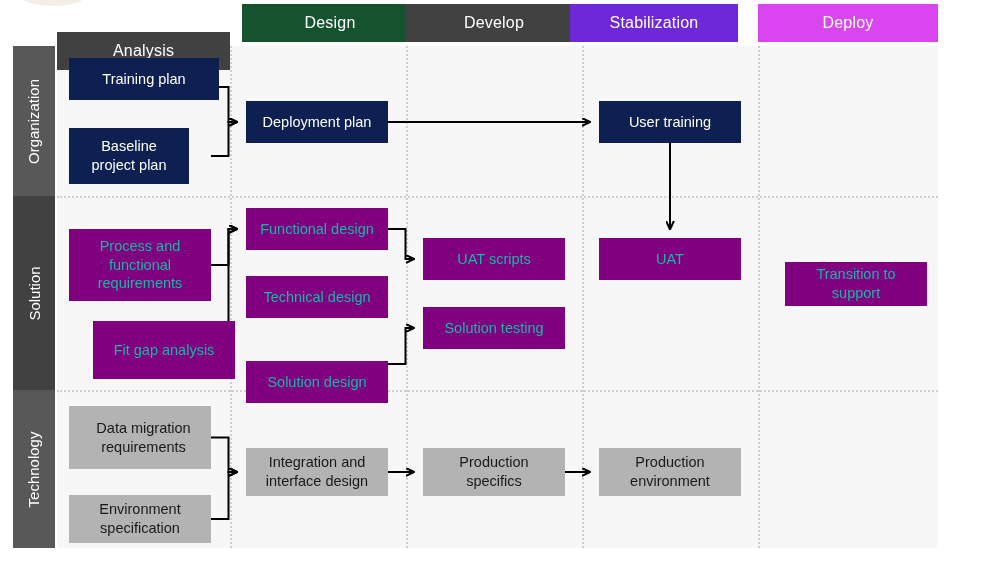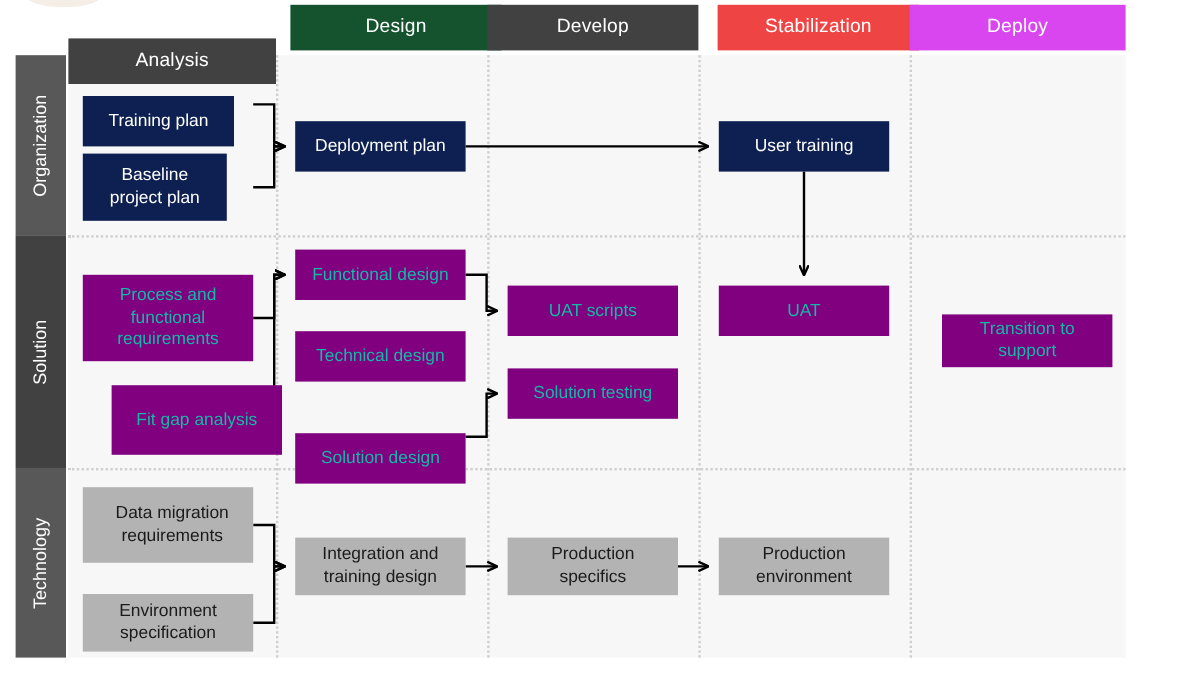--- a/index.html
+++ b/index.html
@@ -135,21 +135,21 @@
   <div id="headers">
       <div class="col-header" style="left: 57px; width: 173px; background: rgb(65, 65, 65); margin-top: 28px;">
         <span>Analysis</span>
       </div>
       <div class="col-header" style="left: 230px; width: 176px; background: #14532d; margin-left: 12px;">
         <span>Design</span>
       </div>
       <div class="col-header" style="left: 406px; width: 176px; background: rgb(65, 65, 65);">
         <span>Develop</span>
       </div>
-      <div class="col-header" style="left: 598px; width: 168px; background: #ef4444;">
+      <div class="col-header" style="left: 570px; width: 168px; background: #6d28d9;">
         <span>Stabilization</span>
       </div>
       <div class="col-header" style="left: 758px; width: 180px; background: #d946ef;">
         <span>Deploy</span>
       </div>
     </div>
 
   <div id="rowlabels">
       <div class="row-label" style="top: 46px; height: 150px; background: rgb(88, 88, 88);">
         <span>Organization</span>
@@ -176,21 +176,21 @@
       <path d="M 211 350 L 228.5 350 L 228.5 229 L 237 229" marker-end="url(#arrow)"></path>
       <path d="M 388 229 L 405.5 229 L 405.5 259 L 414 259" marker-end="url(#arrow)"></path>
       <path d="M 388 364 L 405.5 364 L 405.5 328 L 414 328" marker-end="url(#arrow)"></path>
       <path d="M 211 437.5 L 228.5 437.5 L 228.5 472 L 237 472" marker-end="url(#arrow)"></path>
       <path d="M 211 519 L 228.5 519 L 228.5 472 L 237 472" marker-end="url(#arrow)"></path>
       <path d="M 388 472 L 414 472" marker-end="url(#arrow)"></path>
       <path d="M 565 472 L 590 472" marker-end="url(#arrow)"></path>
     </svg>
 
   <div id="boxes">
-      <div class="box navy" style="left: 69px; top: 80px; width: 126px; height: 42px;"><span>Training plan</span></div>
+      <div class="box navy" style="left: 69px; top: 58px; width: 150px; height: 42px;"><span>Training plan</span></div>
       <div class="box navy" style="left: 69px; top: 128px; width: 120px; height: 56px;"><span>Baseline
 project plan</span></div>
       <div class="box navy" style="left: 246px; top: 101px; width: 142px; height: 42px;"><span>Deployment plan</span></div>
       <div class="box navy" style="left: 599px; top: 101px; width: 142px; height: 42px;"><span>User training</span></div>
       <div class="box purple" style="left: 69px; top: 229px; width: 142px; height: 72px;"><span>Process and
 functional
 requirements</span></div>
       <div class="box purple" style="left: 69px; top: 321px; width: 142px; height: 58px; margin-left: 24px;"><span>Fit gap analysis</span></div>
       <div class="box purple" style="left: 246px; top: 208px; width: 142px; height: 42px;"><span>Functional design</span></div>
       <div class="box purple" style="left: 246px; top: 276px; width: 142px; height: 42px;"><span>Technical design</span></div>
@@ -198,20 +198,20 @@
       <div class="box purple" style="left: 423px; top: 238px; width: 142px; height: 42px;"><span>UAT scripts</span></div>
       <div class="box purple" style="left: 423px; top: 307px; width: 142px; height: 42px; text-align: center;"><span>Solution testing</span></div>
       <div class="box purple" style="left: 599px; top: 238px; width: 142px; height: 42px;"><span>UAT</span></div>
       <div class="box purple" style="left: 785px; top: 262px; width: 142px; height: 44px;"><span>Transition to
 support</span></div>
       <div class="box gray" style="left: 69px; top: 406px; width: 142px; height: 63px; padding-left: 13px;"><span>Data migration
 requirements</span></div>
       <div class="box gray" style="left: 69px; top: 495px; width: 142px; height: 48px;"><span>Environment
 specification</span></div>
       <div class="box gray" style="left: 246px; top: 448px; width: 142px; height: 48px;"><span>Integration and
-training design</span></div>
+interface design</span></div>
       <div class="box gray" style="left: 423px; top: 448px; width: 142px; height: 48px;"><span>Production
 specifics</span></div>
       <div class="box gray" style="left: 599px; top: 448px; width: 142px; height: 48px;"><span>Production
 environment</span></div>
     </div>
 
 </div>
 
 </body></html>

